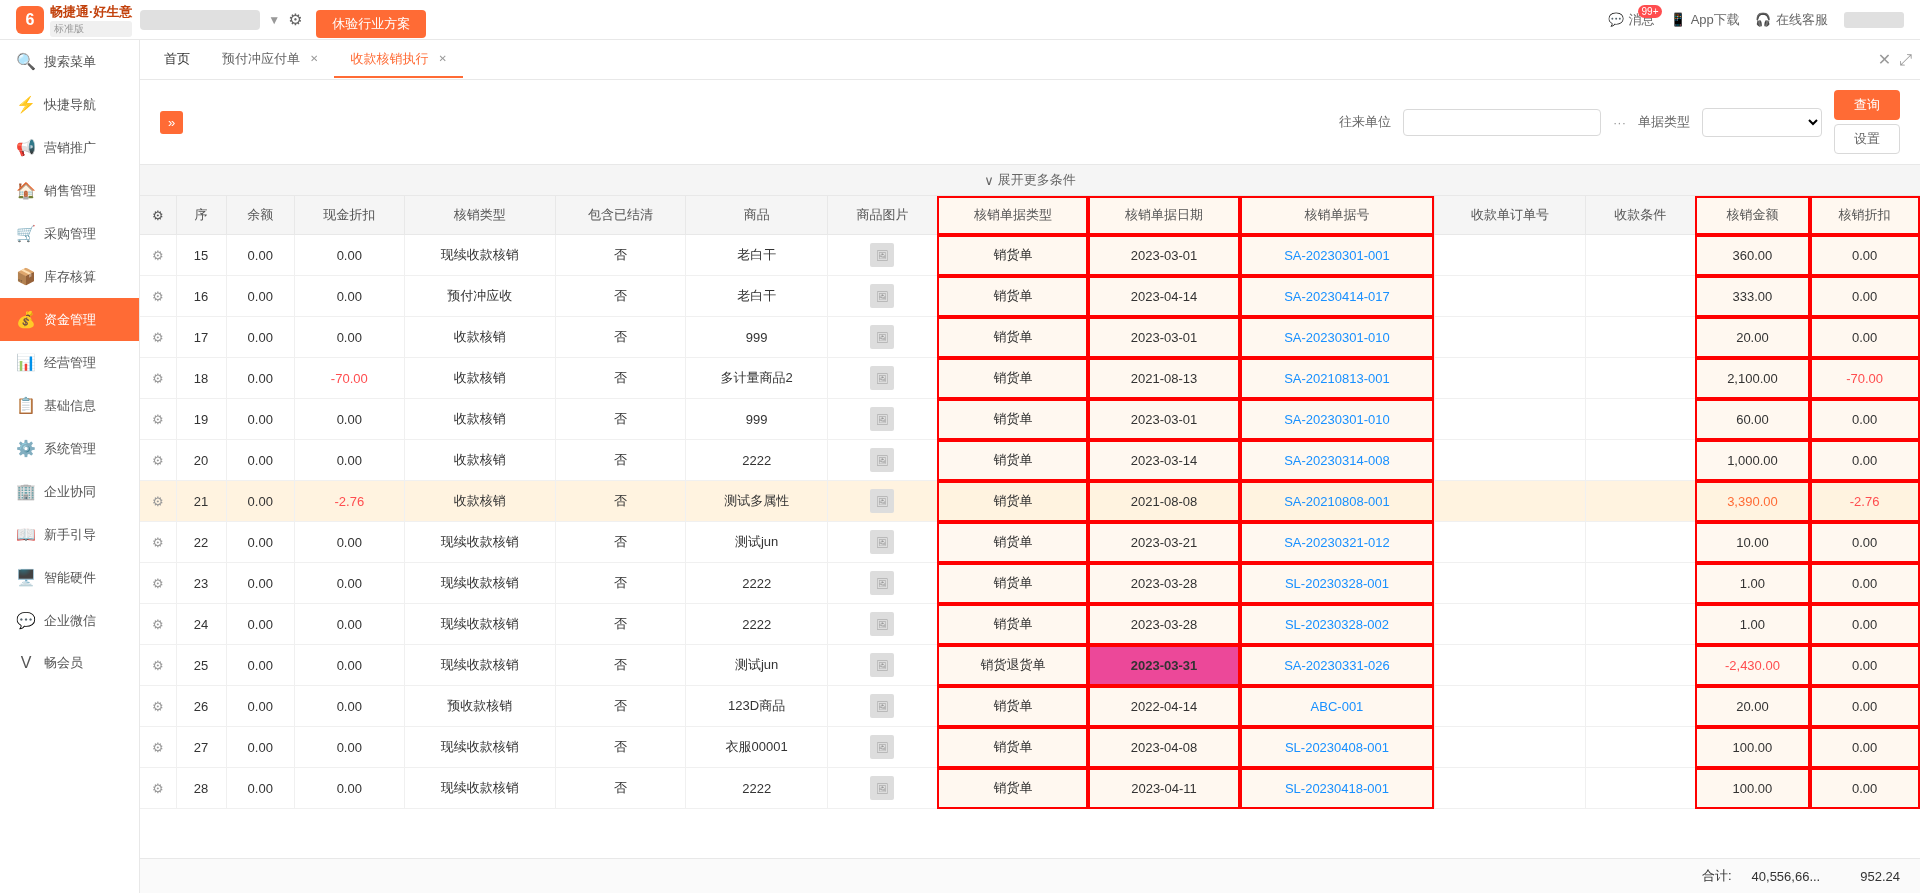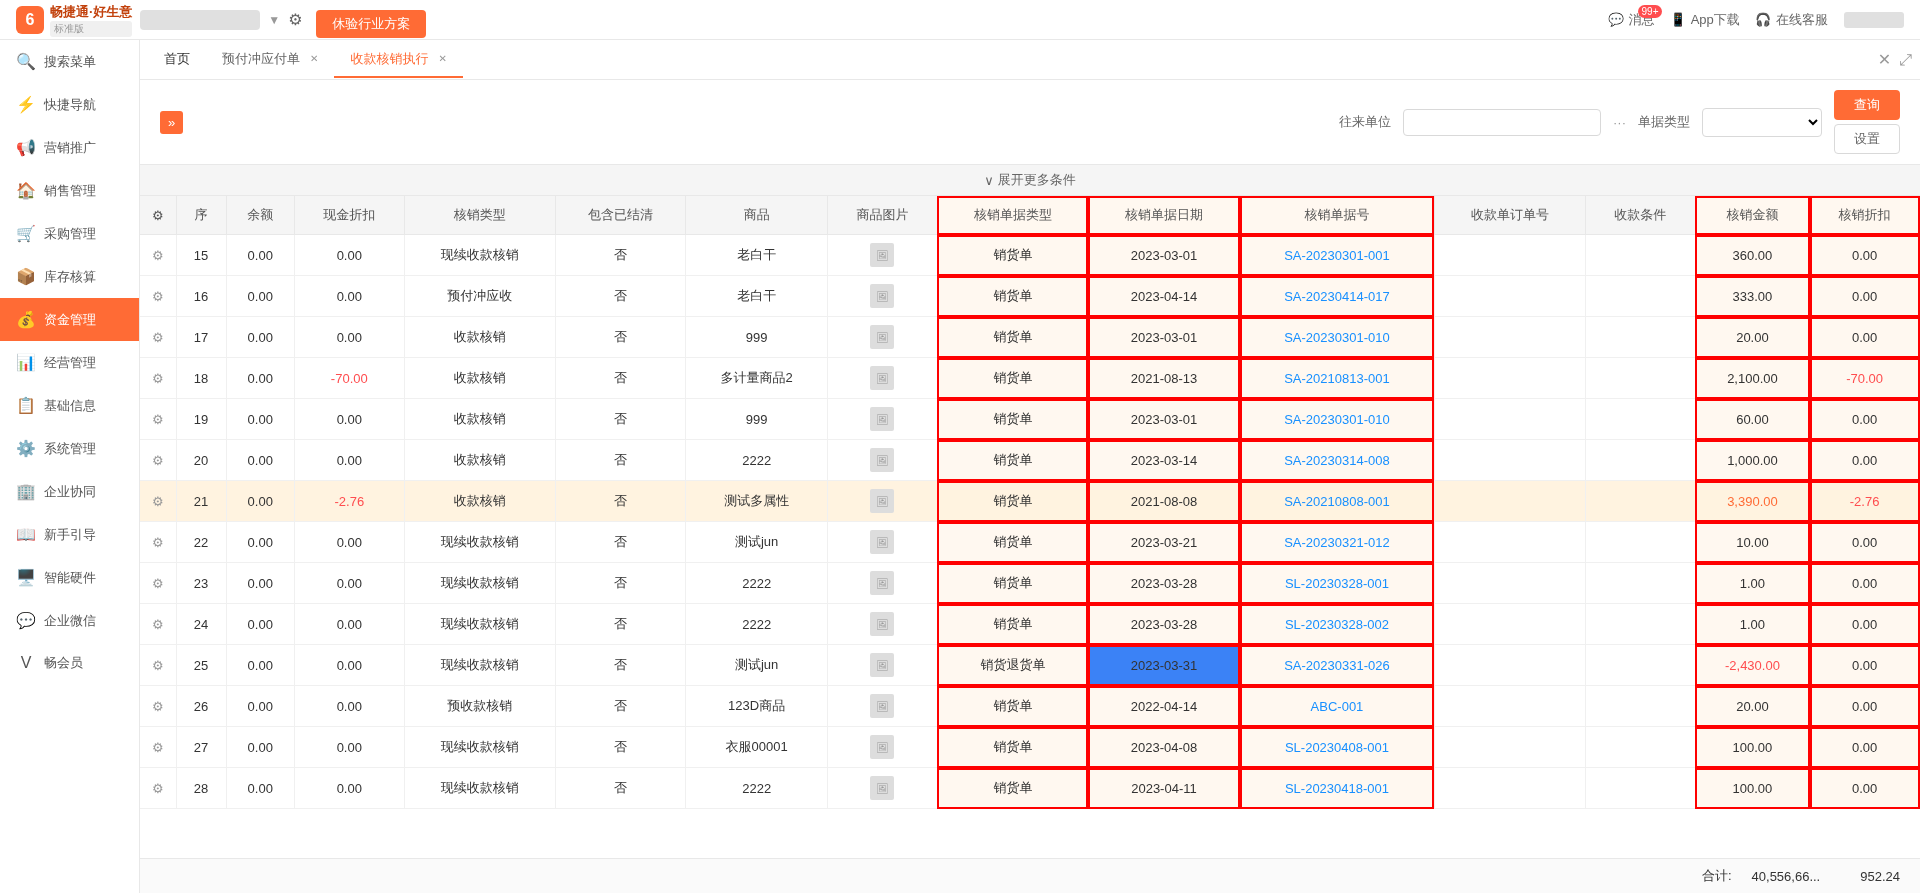--- a/index.html
+++ b/index.html
@@ -452,21 +452,21 @@
       <td>25</td>
       <td>0.00</td>
       <td class="">0.00</td>
       <td>现续收款核销</td>
       <td>否</td>
       <td>测试jun</td>
       <td>
                 <div style="width:24px;height:24px;background:#ddd;margin:0 auto;border-radius:2px;font-size:10px;display:flex;align-items:center;justify-content:center;color:#999;">🖼</div>
               </td>
       <td style="outline:2px solid red;outline-offset:-2px;background:#fff8f0;">销货退货单</td>
-      <td style="outline:2px solid red;outline-offset:-2px;background:#3b82f6;">2023-03-31</td>
+      <td style="outline:2px solid red;outline-offset:-2px;background:#ec4899;font-weight:bold;">2023-03-31</td>
       <td style="outline:2px solid red;outline-offset:-2px;background:#fff8f0;"><a class="link-text">SA-20230331-026</a></td>
       <td></td>
       <td></td>
       <td style="outline:2px solid red;outline-offset:-2px;background:#fff8f0;" class="text-red">-2,430.00</td>
       <td style="outline:2px solid red;outline-offset:-2px;background:#fff8f0;" class="">0.00</td>
     </tr>
             <tr>
       <td><span style="color:#999;cursor:pointer;">⚙</span></td>
       <td>26</td>
       <td>0.00</td>

